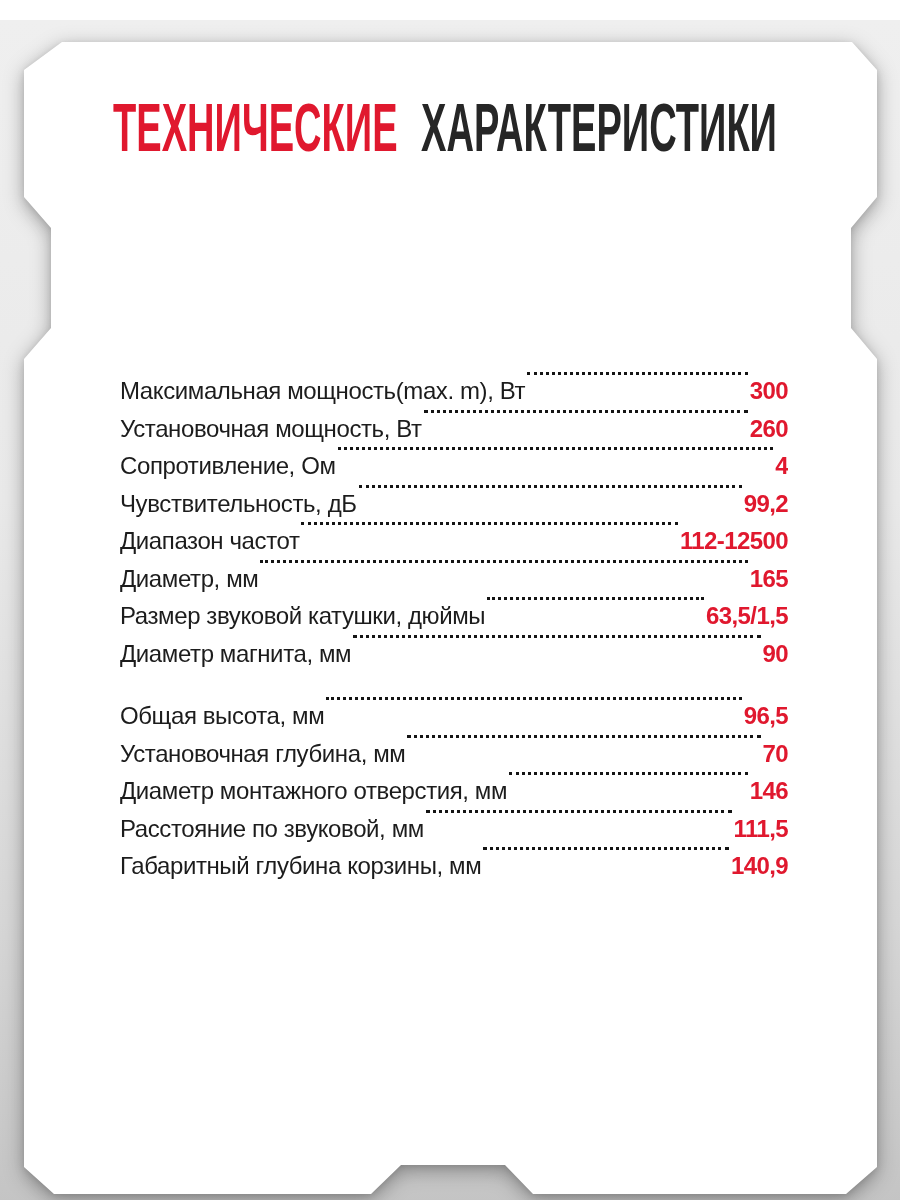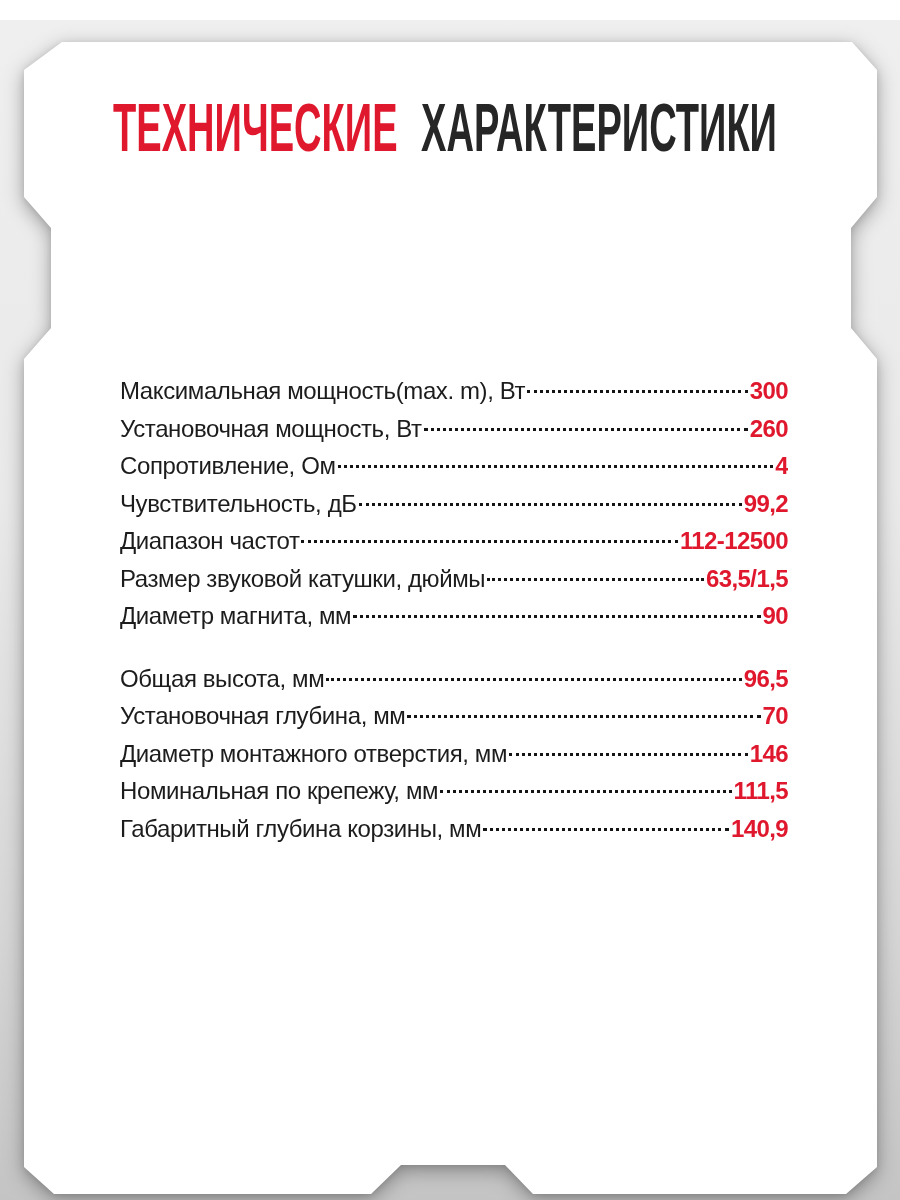--- a/index.html
+++ b/index.html
@@ -71,21 +71,21 @@
 
   .specs {
     position: absolute;
     top: 352px;
     left: 120px;
     width: 668px;
   }
   .spec-group + .spec-group { margin-top: 25px; }
   .row {
     display: flex;
-    align-items: center;
+    align-items: flex-start;
     height: 37.5px;
     overflow: hidden;
   }
   .label {
     font-size: 24px;
     line-height: 37.5px;
     font-weight: 500;
     color: var(--label-text);
     letter-spacing: -0.4px;
     white-space: nowrap;
@@ -138,20 +138,25 @@
             <span class="label">Чувствительность, дБ</span>
             <span class="dots"></span>
             <span class="value">99,2</span>
           </div>
           <div class="row">
             <span class="label">Диапазон частот</span>
             <span class="dots"></span>
             <span class="value">112-12500</span>
           </div>
           <div class="row">
+            <span class="label">Диаметр, мм</span>
+            <span class="dots"></span>
+            <span class="value">165</span>
+          </div>
+          <div class="row">
             <span class="label">Размер звуковой катушки, дюймы</span>
             <span class="dots"></span>
             <span class="value">63,5/1,5</span>
           </div>
           <div class="row">
             <span class="label">Диаметр магнита, мм</span>
             <span class="dots"></span>
             <span class="value">90</span>
           </div>
         </div>
@@ -166,21 +171,21 @@
             <span class="label">Установочная глубина, мм</span>
             <span class="dots"></span>
             <span class="value">70</span>
           </div>
           <div class="row">
             <span class="label">Диаметр монтажного отверстия, мм</span>
             <span class="dots"></span>
             <span class="value">146</span>
           </div>
           <div class="row">
-            <span class="label">Номинальная по крепежу, мм</span>
+            <span class="label">Расстояние по звуковой, мм</span>
             <span class="dots"></span>
             <span class="value">111,5</span>
           </div>
           <div class="row">
             <span class="label">Габаритный глубина корзины, мм</span>
             <span class="dots"></span>
             <span class="value">140,9</span>
           </div>
         </div>
 

